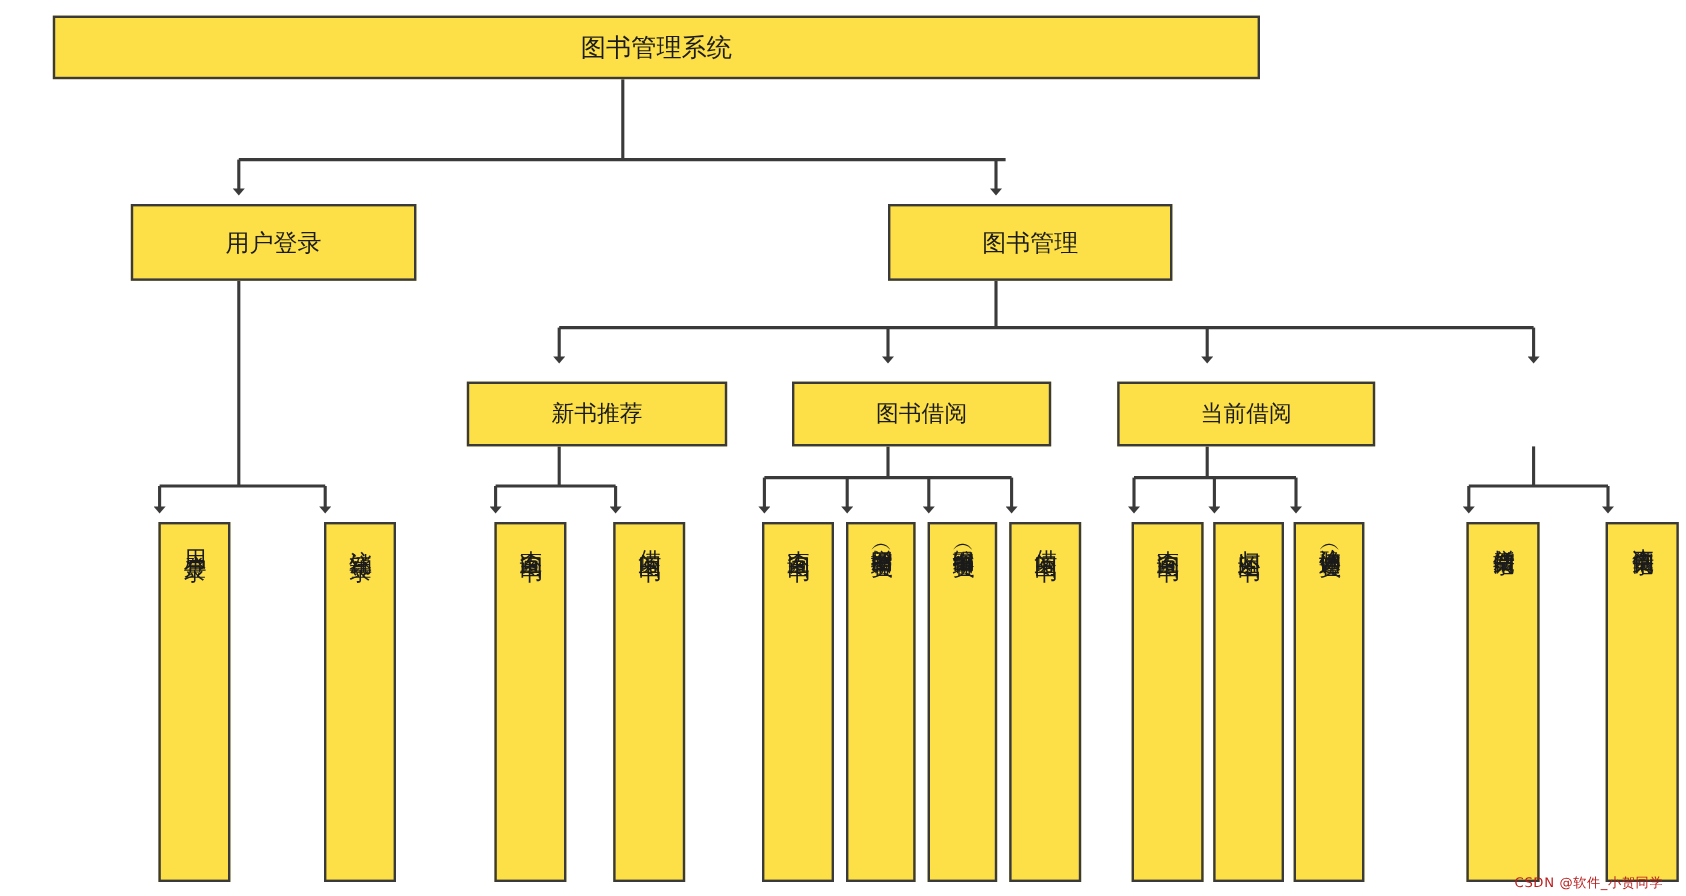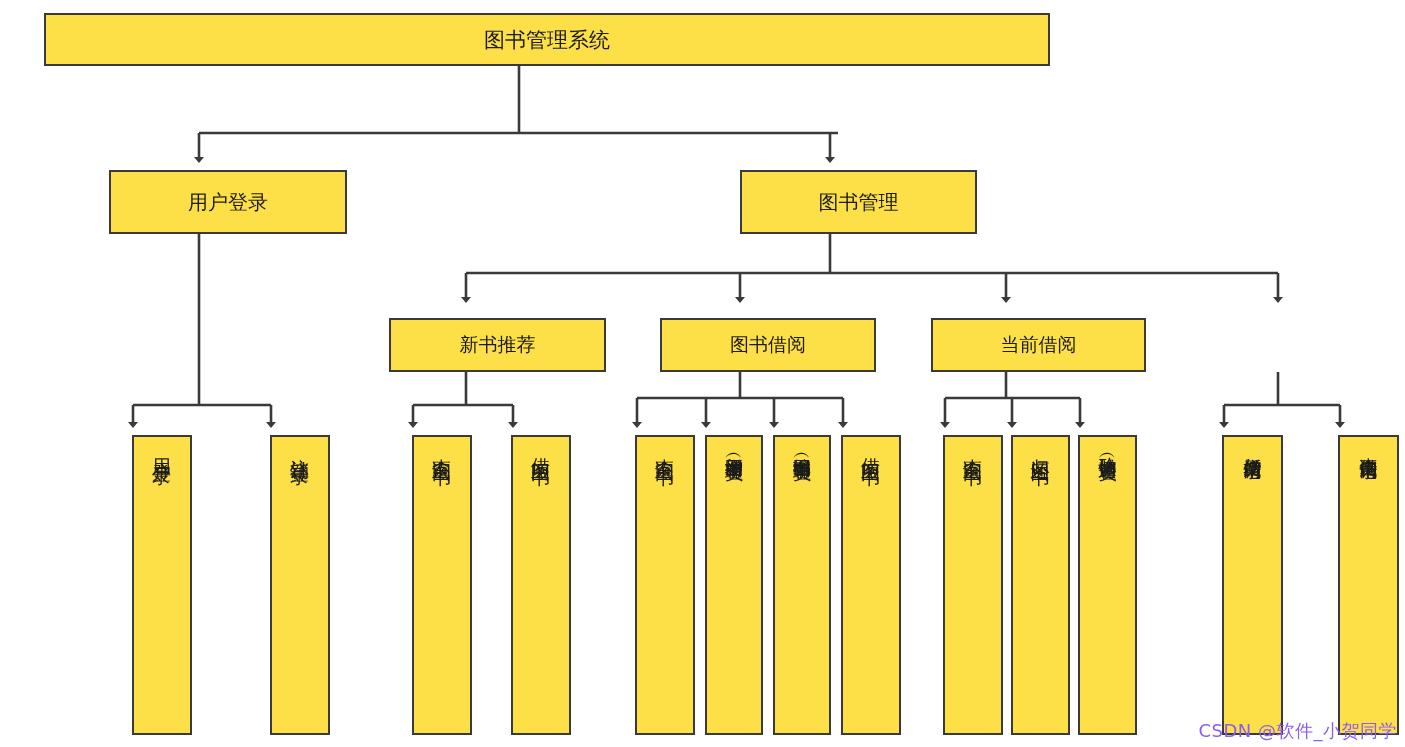--- a/index.html
+++ b/index.html
@@ -43,24 +43,24 @@
     line-height:1.32;
     letter-spacing:3px;
     white-space:nowrap;
     color:#1b1b1b;
   }
   .node.leaf.tall .vtext{font-size:18px;letter-spacing:1px;}
 
   
   #watermark{
     position:absolute;
-    right:8px;
+    right:19px;
     bottom:4px;
-    font-size:18px;
-    color:#8b5cf6;
+    font-size:11px;
+    color:#b91c1c;
     letter-spacing:0.5px;
     white-space:nowrap;
     pointer-events:none;
   }
 </style>
 </head>
 <body>
 
 <div id="diagram">
 

